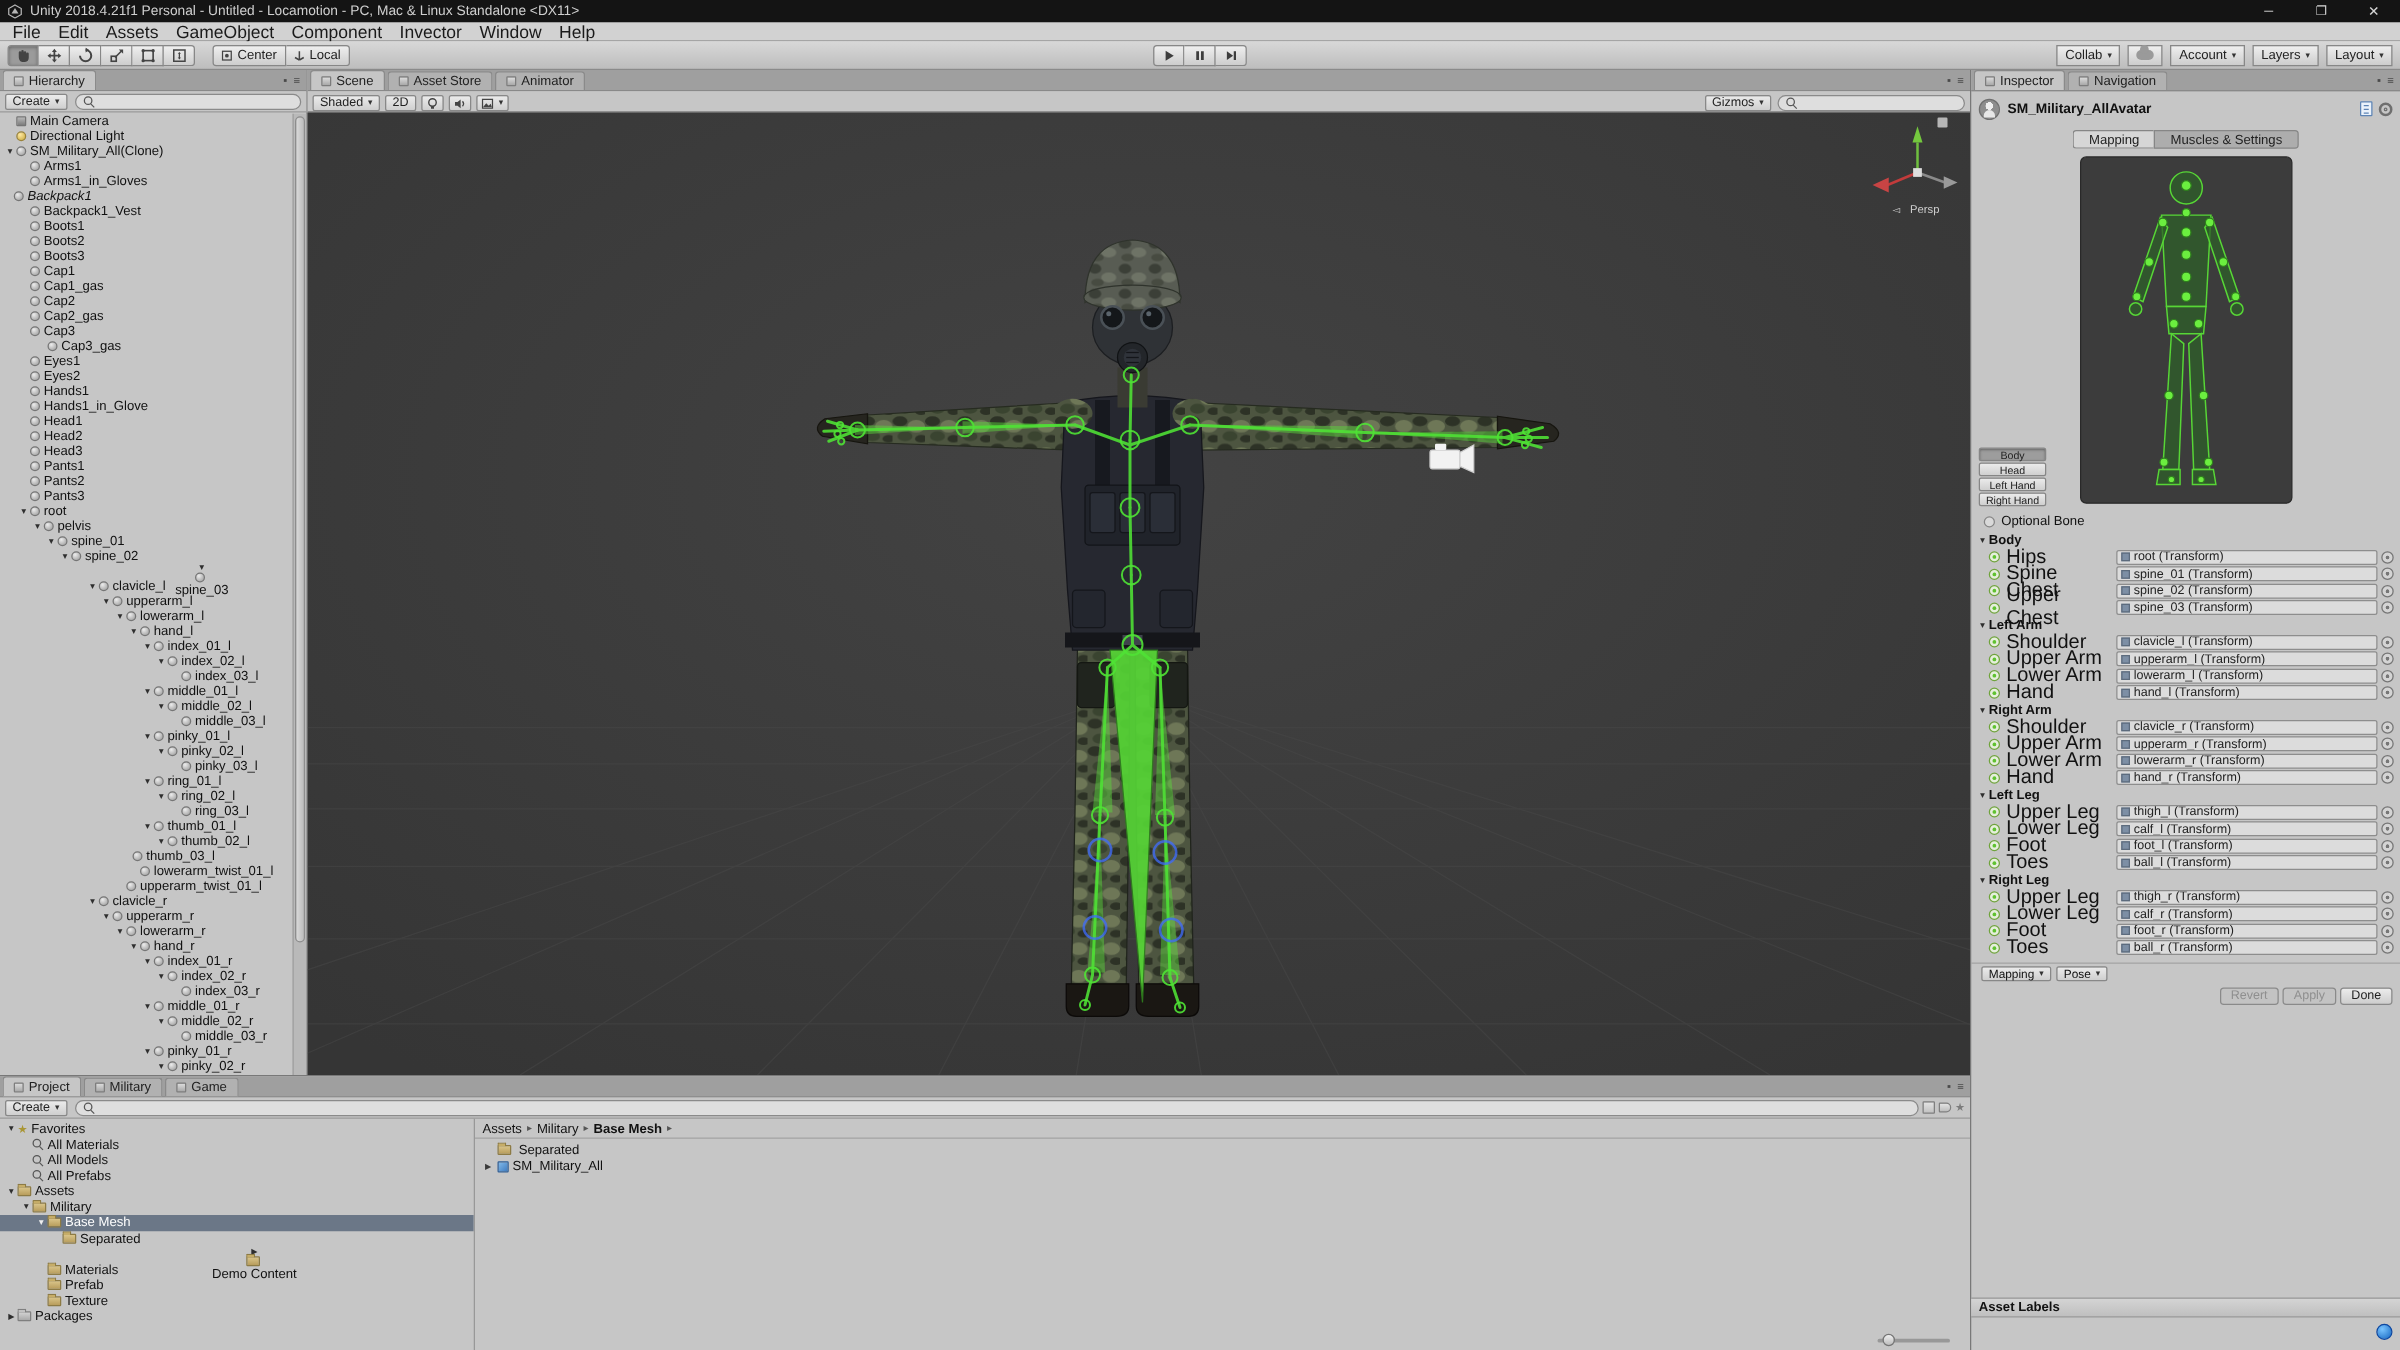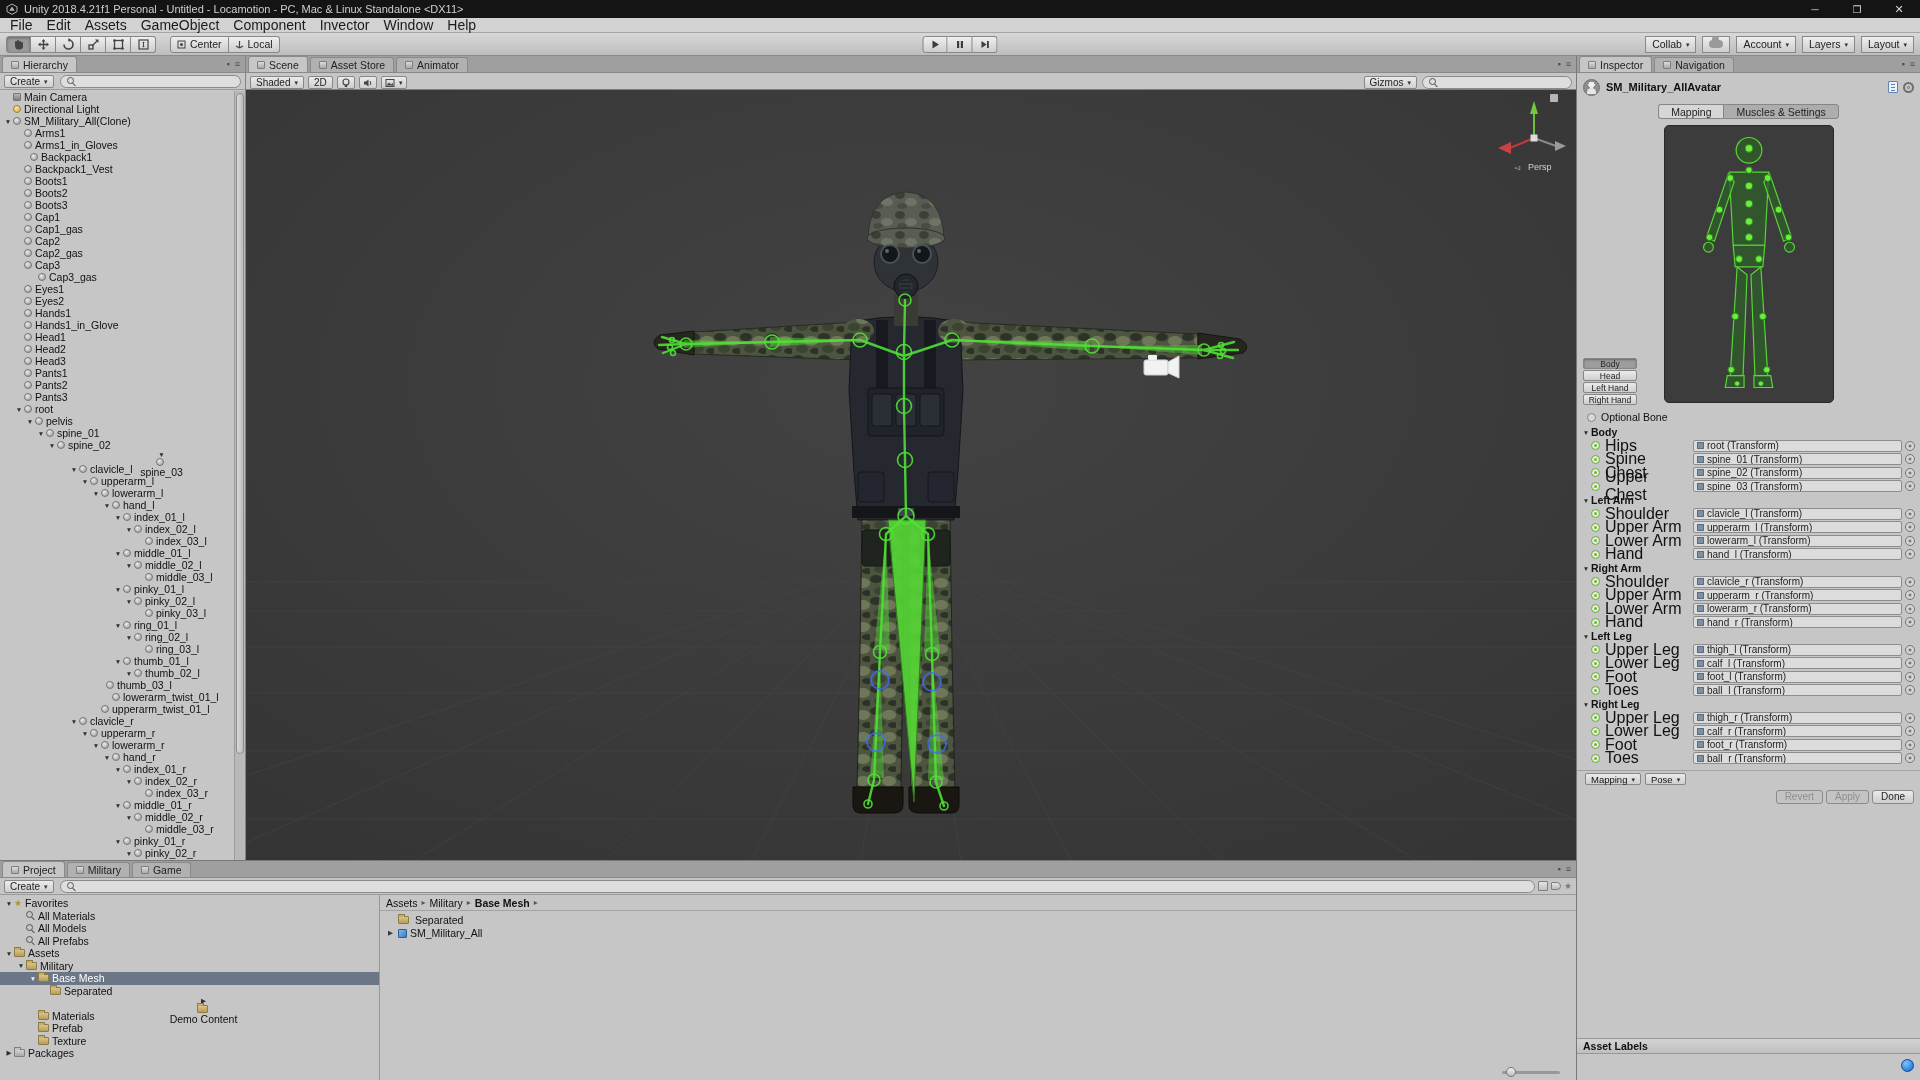--- a/index.html
+++ b/index.html
@@ -317,21 +317,21 @@
             <div class="hrow" style="padding-left: 14px;">
               <span class="harrow"></span>
               <span class="hicon"></span>
               <span class="hlabel">Arms1</span>
             </div>
             <div class="hrow" style="padding-left: 14px;">
               <span class="harrow"></span>
               <span class="hicon"></span>
               <span class="hlabel">Arms1_in_Gloves</span>
             </div>
-            <div class="hrow" style="padding-left: 20px;">
+            <div class="hrow" style="padding-left: 1px; font-style: italic;">
               <span class="harrow"></span>
               <span class="hicon"></span>
               <span class="hlabel">Backpack1</span>
             </div>
             <div class="hrow" style="padding-left: 14px;">
               <span class="harrow"></span>
               <span class="hicon"></span>
               <span class="hlabel">Backpack1_Vest</span>
             </div>
             <div class="hrow" style="padding-left: 14px;">

